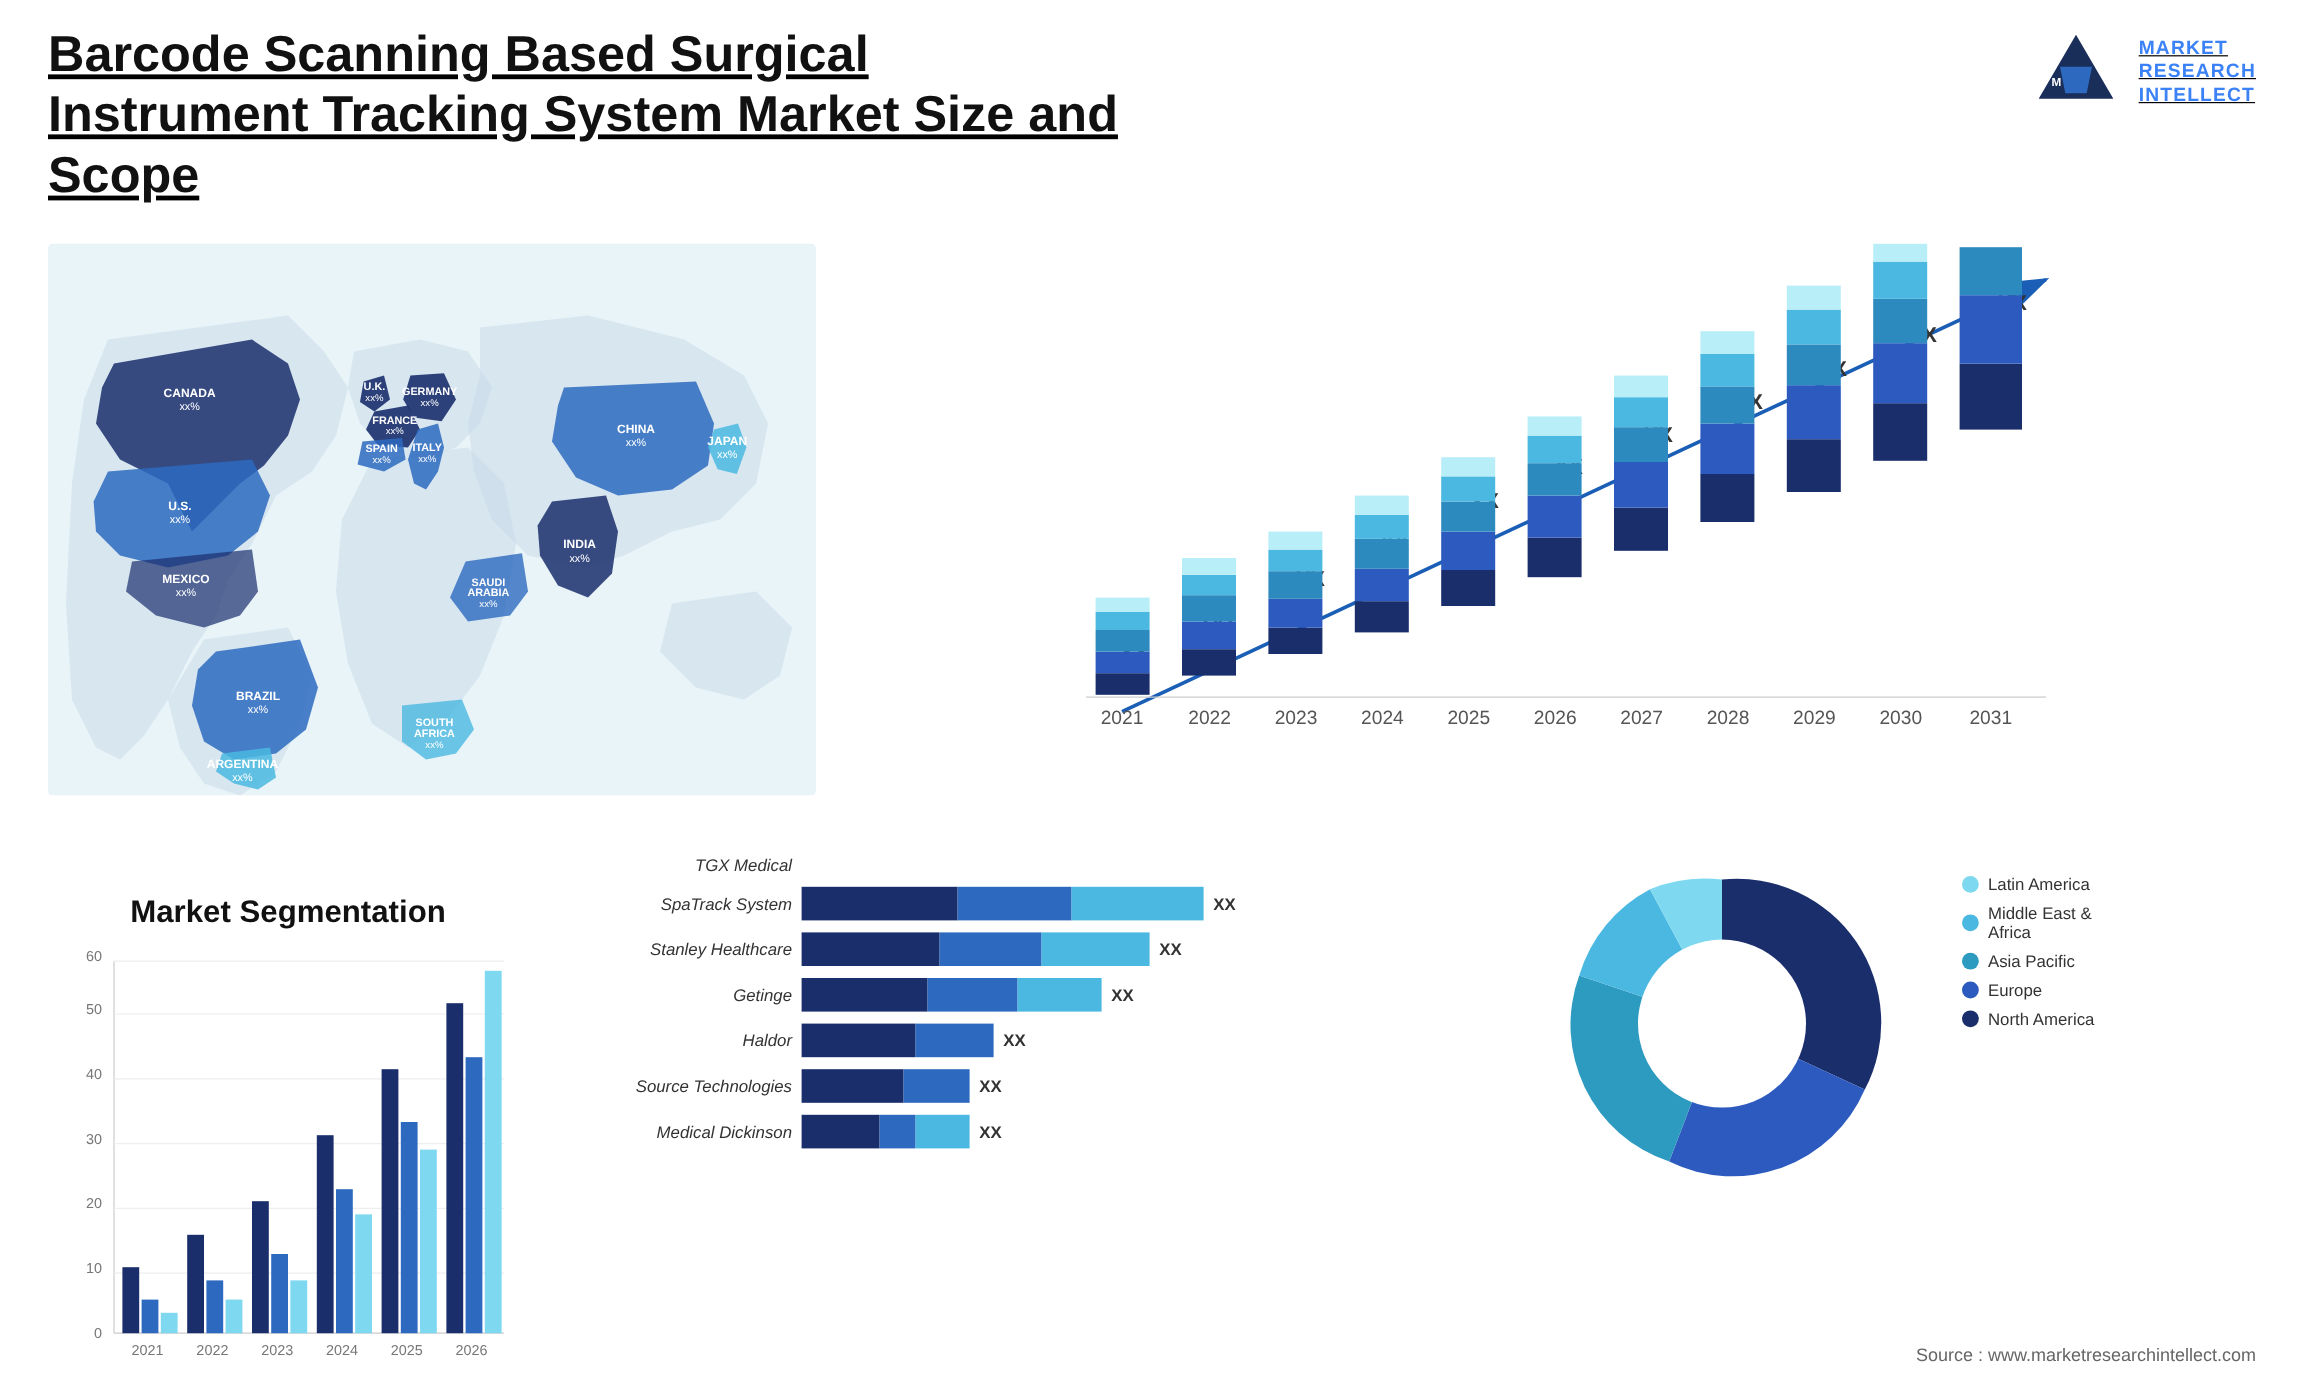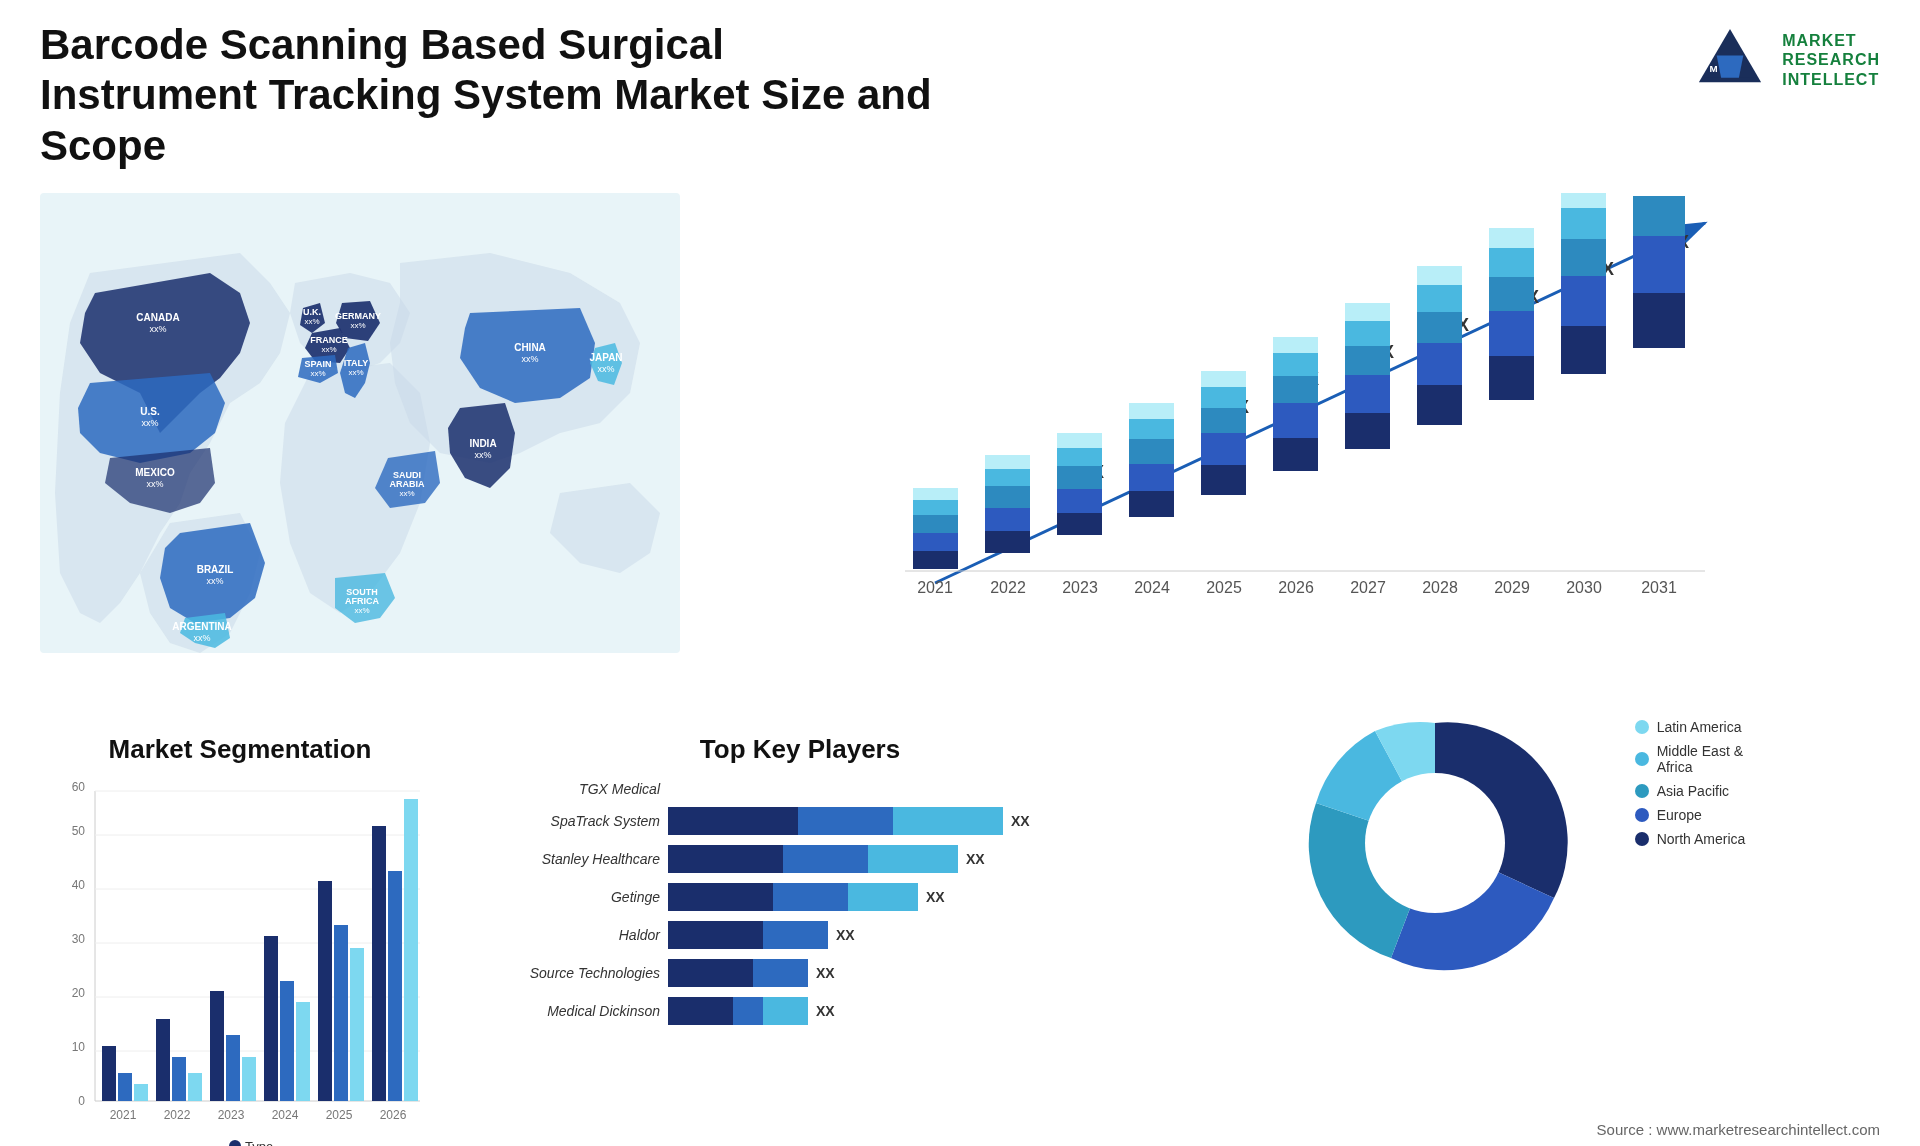--- a/index.html
+++ b/index.html
@@ -16,21 +16,22 @@
       height: 1146px;
       padding: 20px 40px;
       position: relative;
     }
 
     
     .header {
       display: flex;
       justify-content: space-between;
       align-items: flex-start;
-      margin-bottom: 22px;
+      margin-bottom: 32px;
+      text-decoration: underline;
     }
     .title-block {
       max-width: 900px;
     }
     .main-title {
       font-size: 42px;
       font-weight: 700;
       color: #111;
       line-height: 1.2;
     }
@@ -186,21 +187,21 @@
       <h1 class="main-title">Barcode Scanning Based Surgical Instrument Tracking System Market Size and Scope</h1>
     </div>
     <div class="logo-block">
       <svg class="logo-icon" viewBox="0 0 90 90">
         <polygon points="45,10 80,70 10,70" fill="#1a2e5a"></polygon>
         <polygon points="45,18 74,65 16,65" fill="#1a2e5a"></polygon>
         <polygon points="30,40 60,40 55,65 35,65" fill="#2d6abf"></polygon>
         <text x="22" y="58" font-size="11" fill="white" font-weight="bold">M</text>
       </svg>
       <div class="logo-text">
-        <div style="white-space:pre-line; font-size:16px; font-weight:900; color:#15803d; letter-spacing:1px;">MARKET
+        <div style="white-space:pre-line; font-size:16px; font-weight:900; color:#3b82f6; letter-spacing:1px;">MARKET
 RESEARCH
 INTELLECT</div>
       </div>
     </div>
   </div>
 
   <div class="content-top">
 
     <div class="map-section">
       <svg class="world-map" viewBox="0 0 640 460">
@@ -460,21 +461,20 @@
         <circle cx="195" cy="365" r="6" fill="#1a2e6c"></circle>
         <text x="205" y="370" font-size="13" fill="#333">Type</text>
         <circle cx="195" cy="385" r="6" fill="#2d6abf"></circle>
         <text x="205" y="390" font-size="13" fill="#333">Application</text>
         <circle cx="195" cy="405" r="6" fill="#7dd8f0"></circle>
         <text x="205" y="410" font-size="13" fill="#333">Geography</text>
       </svg>
     </div>
 
     <div class="key-players-section">
-      <div class="section-title">Top Key Players</div>
       <div class="players-chart">
 
         <div class="player-row">
           <div class="player-name">TGX Medical</div>
           <div class="player-bar-container">
           </div>
         </div>
 
         <div class="player-row">
           <div class="player-name">SpaTrack System</div>

